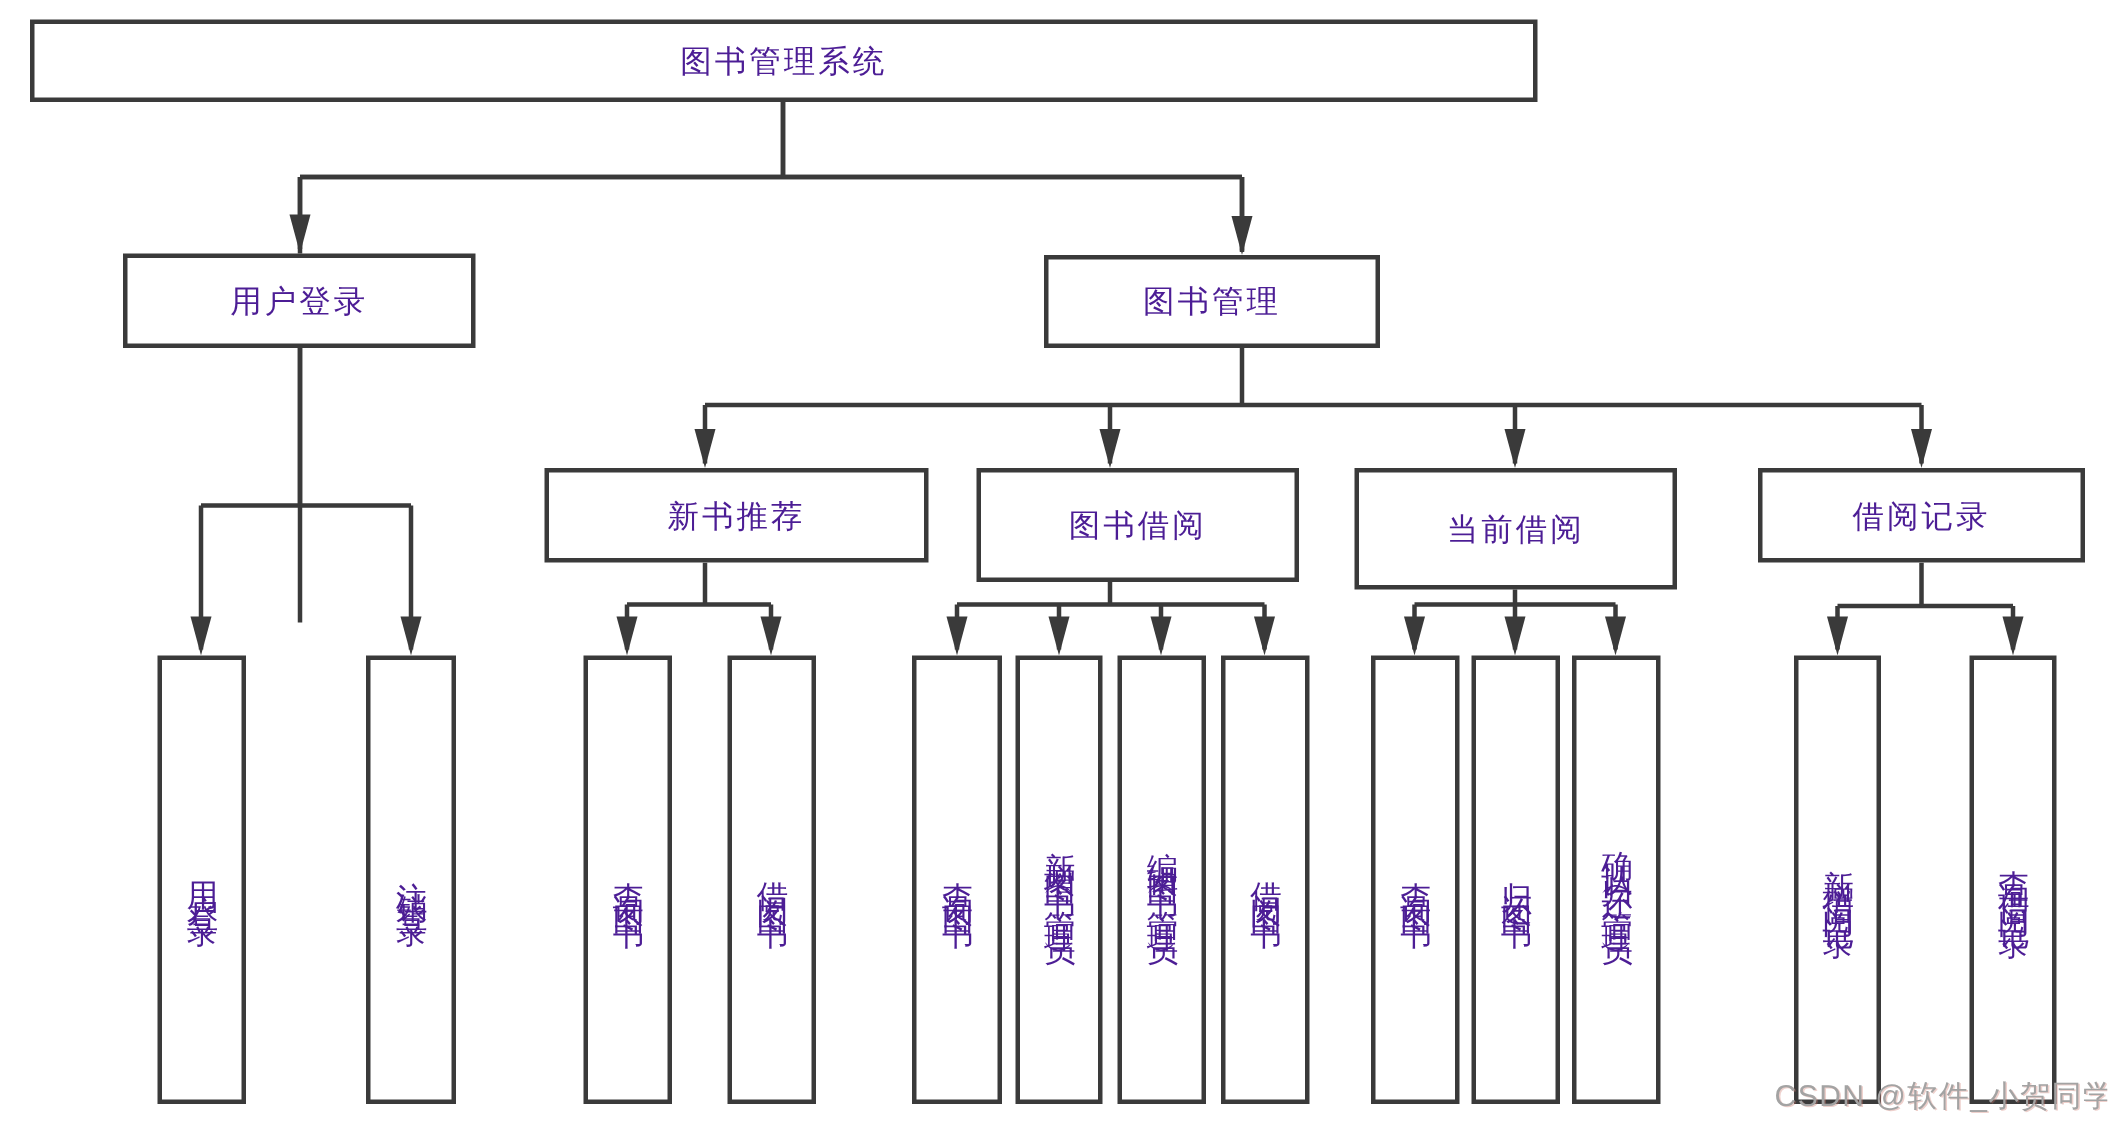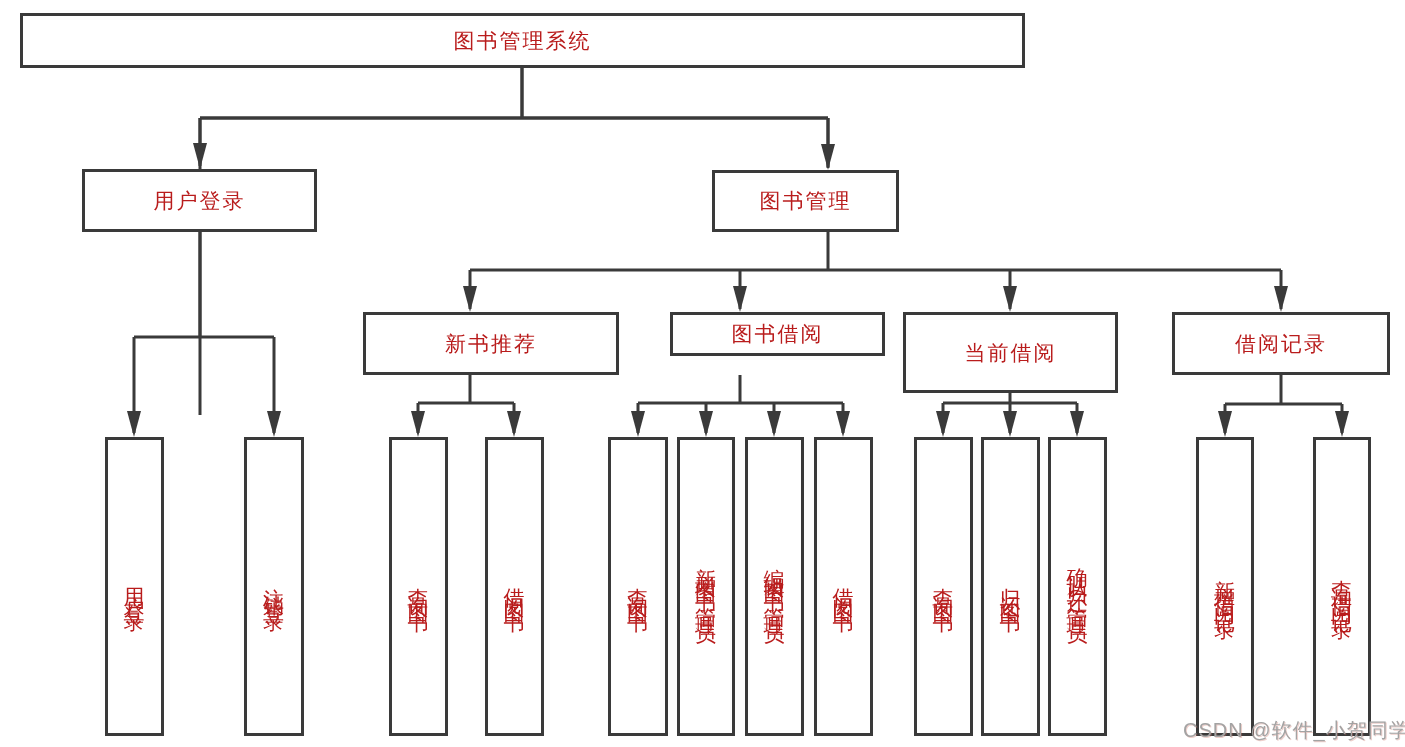--- a/index.html
+++ b/index.html
@@ -5,21 +5,21 @@
   html,body{margin:0;padding:0;background:#ffffff;}
   #canvas{
     position:relative;width:1405px;height:747px;background:#ffffff;overflow:hidden;
     font-family:"Liberation Sans","DejaVu Sans",sans-serif;
   }
   #connectors{position:absolute;left:0;top:0;z-index:1;}
   .box{
     position:absolute;z-index:2;box-sizing:border-box;
     border:3px solid #3a3a3a;background:#ffffff;
     display:flex;align-items:center;justify-content:center;
-    color:#b91c1c;font-size:21px;
+    color:#4c1d95;font-size:21px;
   }
   .box .lbl{white-space:nowrap;letter-spacing:2px;}
   .leaf .lbl{
     writing-mode:vertical-rl;text-orientation:mixed;
     letter-spacing:8px;white-space:normal;line-height:1;
   }
   #watermark{
     position:absolute;z-index:3;left:1183px;top:717px;
     font-size:20px;color:#a3a3a3;letter-spacing:1px;white-space:nowrap;
     text-shadow:1px 1px 0 rgba(205,120,110,0.35);
@@ -71,28 +71,28 @@
     </g>
   </svg>
 
   <div class="box" style="left:20px;top:13px;width:1005px;height:55px">
     <span class="lbl">图书管理系统</span>
   </div>
 
   <div class="box" style="left:82px;top:169px;width:235px;height:63px">
     <span class="lbl">用户登录</span>
   </div>
-  <div class="box" style="left:712px;top:170px;width:187px;height:62px">
+  <div class="box" style="left:696px;top:170px;width:224px;height:62px">
     <span class="lbl">图书管理</span>
   </div>
 
   <div class="box" style="left:363px;top:312px;width:256px;height:63px">
     <span class="lbl">新书推荐</span>
   </div>
-  <div class="box" style="left:670px;top:312px;width:215px;height:44px">
+  <div class="box" style="left:651px;top:312px;width:215px;height:76px">
     <span class="lbl">图书借阅</span>
   </div>
   <div class="box" style="left:903px;top:312px;width:215px;height:81px">
     <span class="lbl">当前借阅</span>
   </div>
   <div class="box" style="left:1172px;top:312px;width:218px;height:63px">
     <span class="lbl">借阅记录</span>
   </div>
 
   <div class="box leaf" style="left:105px;top:437px;width:59px;height:299px">

